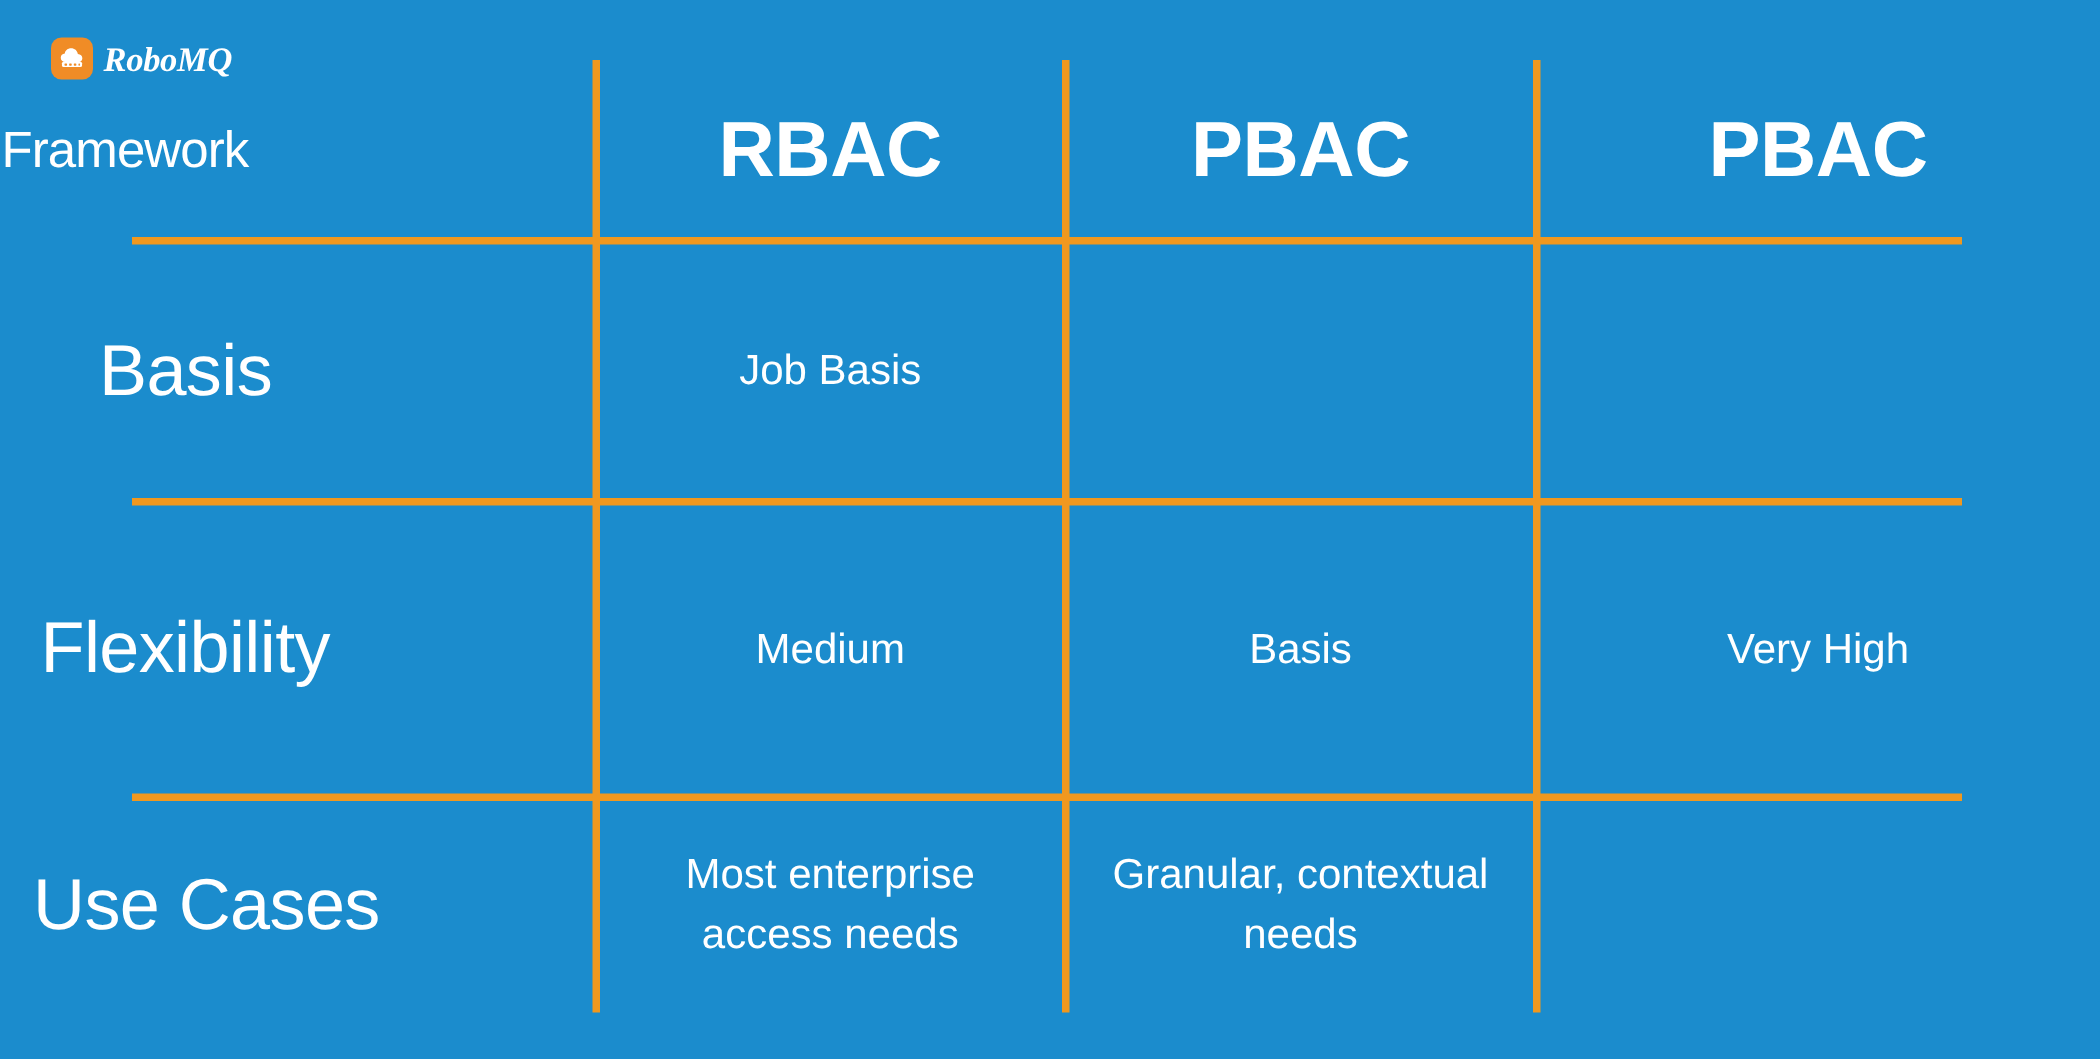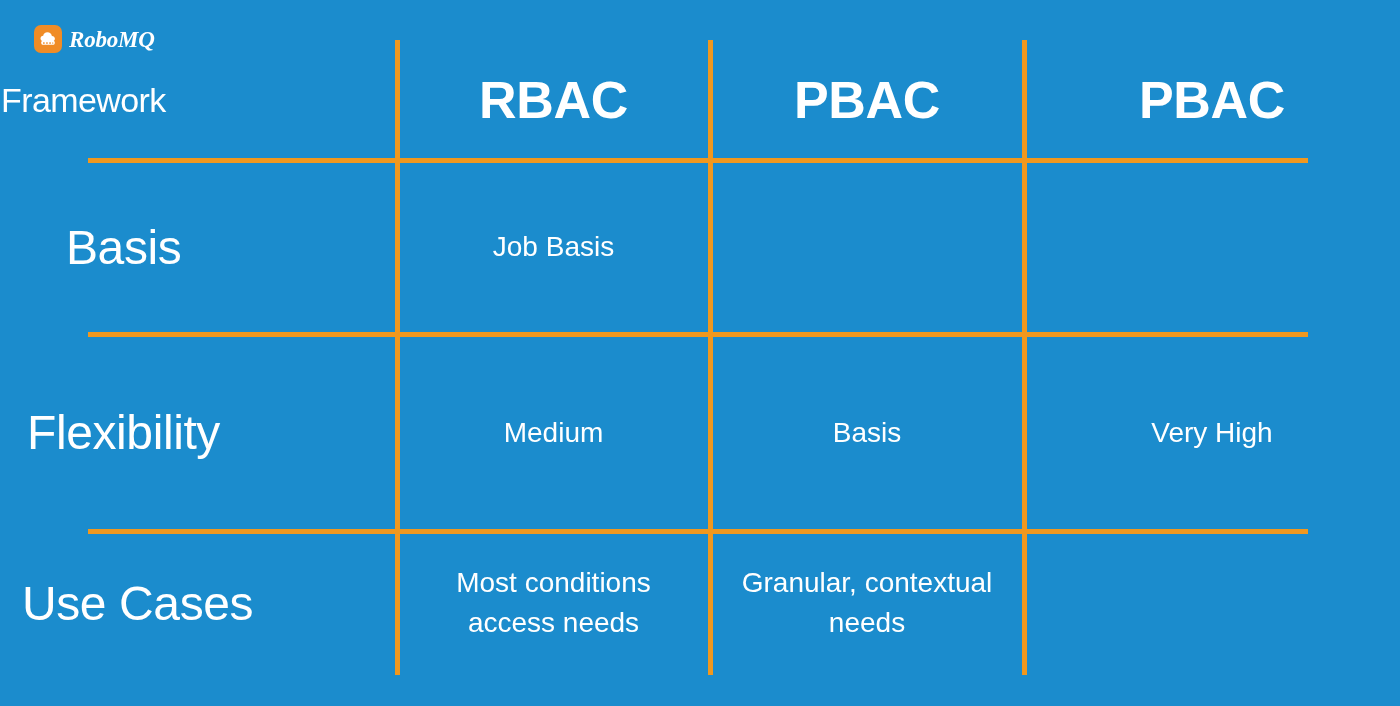--- a/index.html
+++ b/index.html
@@ -146,16 +146,16 @@
 
   <div class="cell rowlabel r1" style="grid-column:1 / span 2;">Basis</div>
   <div class="cell body-cell">Job Basis</div>
 
   <div class="cell rowlabel r2" style="grid-column:1 / span 2;">Flexibility</div>
   <div class="cell body-cell">Medium</div>
   <div class="cell body-cell">Basis</div>
   <div class="cell body-cell">Very High</div>
 
   <div class="cell rowlabel r3" style="grid-column:1 / span 2;">Use Cases</div>
-  <div class="cell body-cell">Most conditions access needs</div>
+  <div class="cell body-cell">Most enterprise access needs</div>
   <div class="cell body-cell">Granular, contextual needs</div>
 
 </div>
 
 </body></html>

